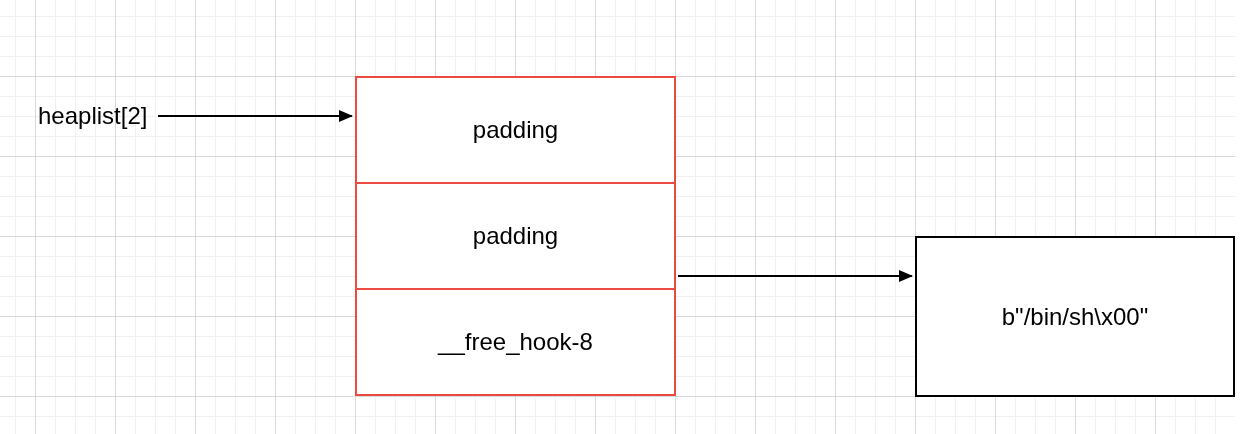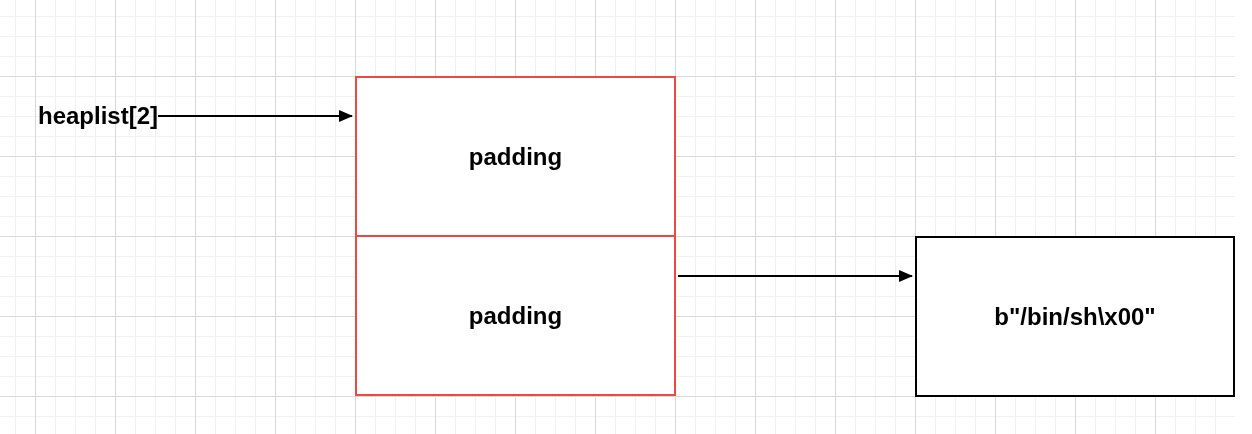--- a/index.html
+++ b/index.html
@@ -16,21 +16,20 @@
     
     background-image:
       linear-gradient(to right, #d9d9d9 1px, transparent 1px),
       linear-gradient(to bottom, #d9d9d9 1px, transparent 1px),
       linear-gradient(to right, #f1f1f1 1px, transparent 1px),
       linear-gradient(to bottom, #f1f1f1 1px, transparent 1px);
     background-size: 80px 80px, 80px 80px, 20px 20px, 20px 20px;
     background-position: 35px 0px, 0px 76px, 15px 0px, 0px 16px;
     font-family: "Liberation Sans", sans-serif;
     color: #000000;
-    font-weight: bold;
   }
   .arrow-layer {
     position: absolute;
     left: 0;
     top: 0;
     pointer-events: none;
   }
   .pointer-label {
     position: absolute;
     left: 38px;
@@ -90,19 +89,20 @@
     </defs>
     <line x1="158" y1="116" x2="352" y2="116" stroke="#000000" stroke-width="2" marker-end="url(#arrowhead)"></line>
     <line x1="678" y1="276" x2="912" y2="276" stroke="#000000" stroke-width="2" marker-end="url(#arrowhead)"></line>
   </svg>
 
   <div class="pointer-label">heaplist[2]</div>
 
   <div class="box heap-box">
     <div class="row">padding</div>
     <div class="row">padding</div>
+    <div class="row">__free_hook-8</div>
   </div>
 
   <div class="box target-box">
     <div class="row">b"/bin/sh\x00"</div>
   </div>
 
 </div>
 
 </body></html>

